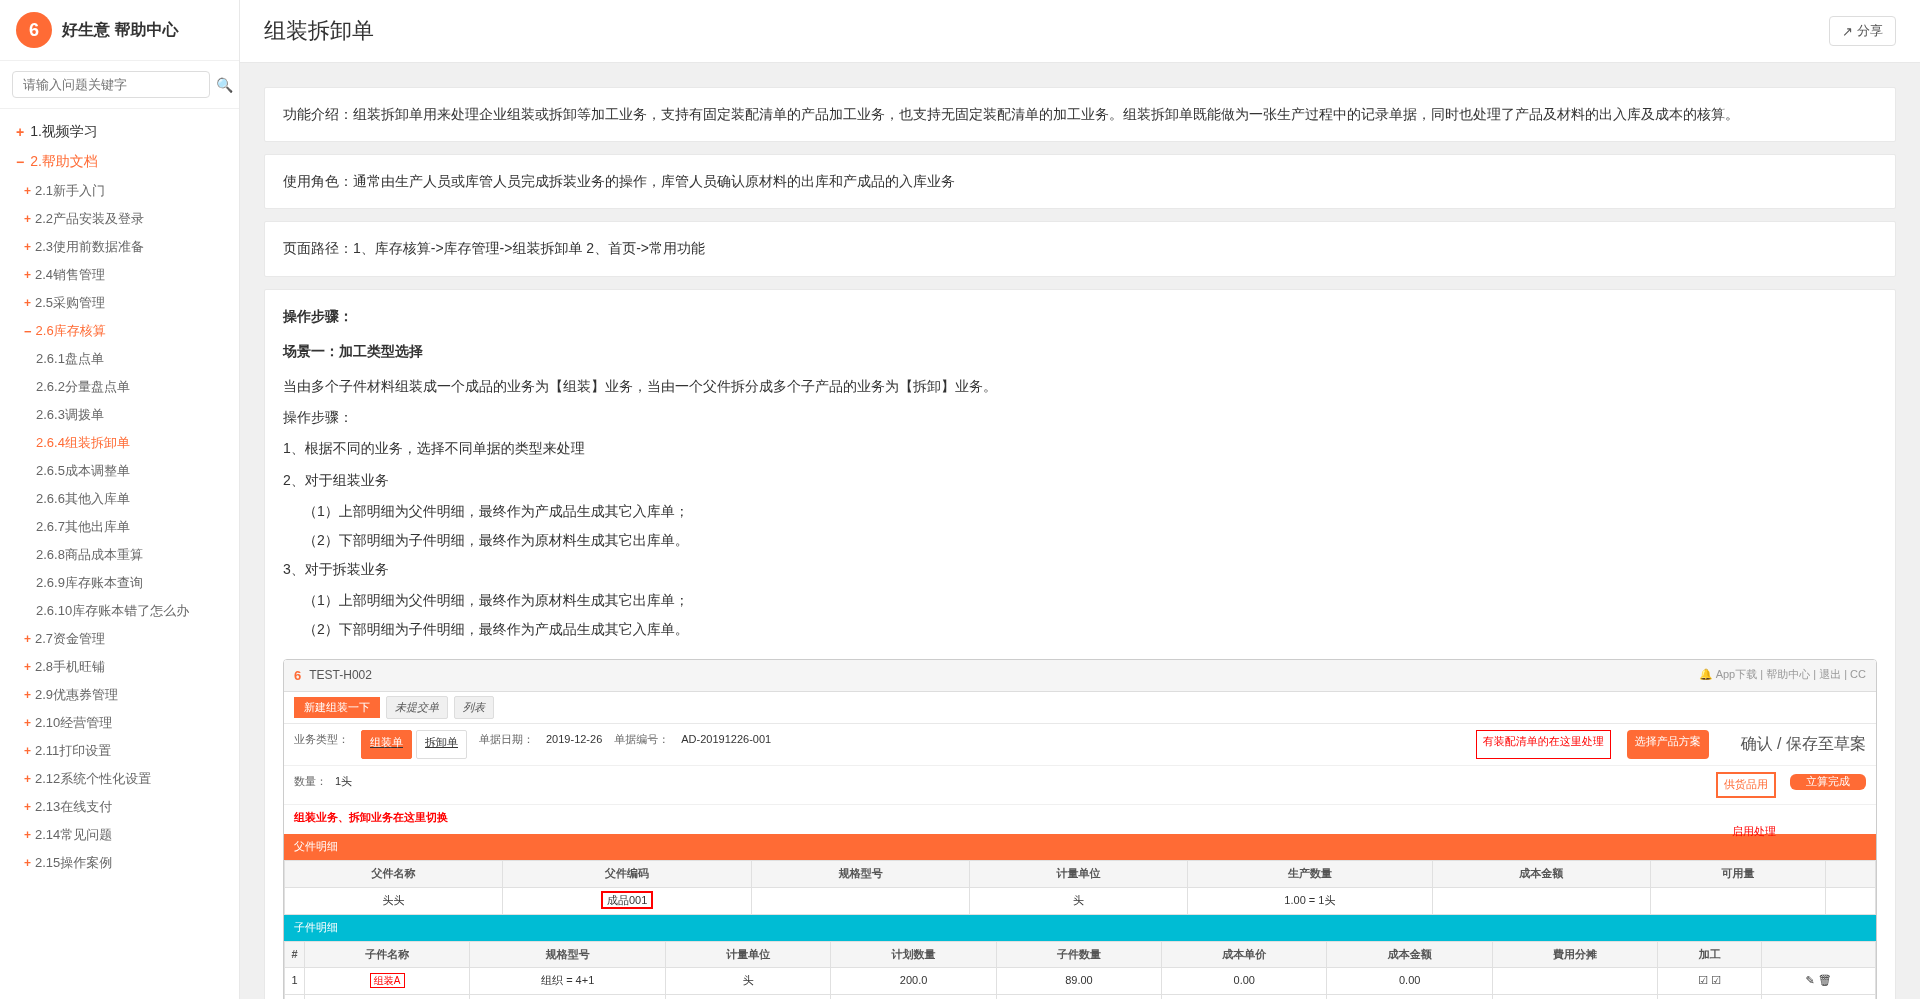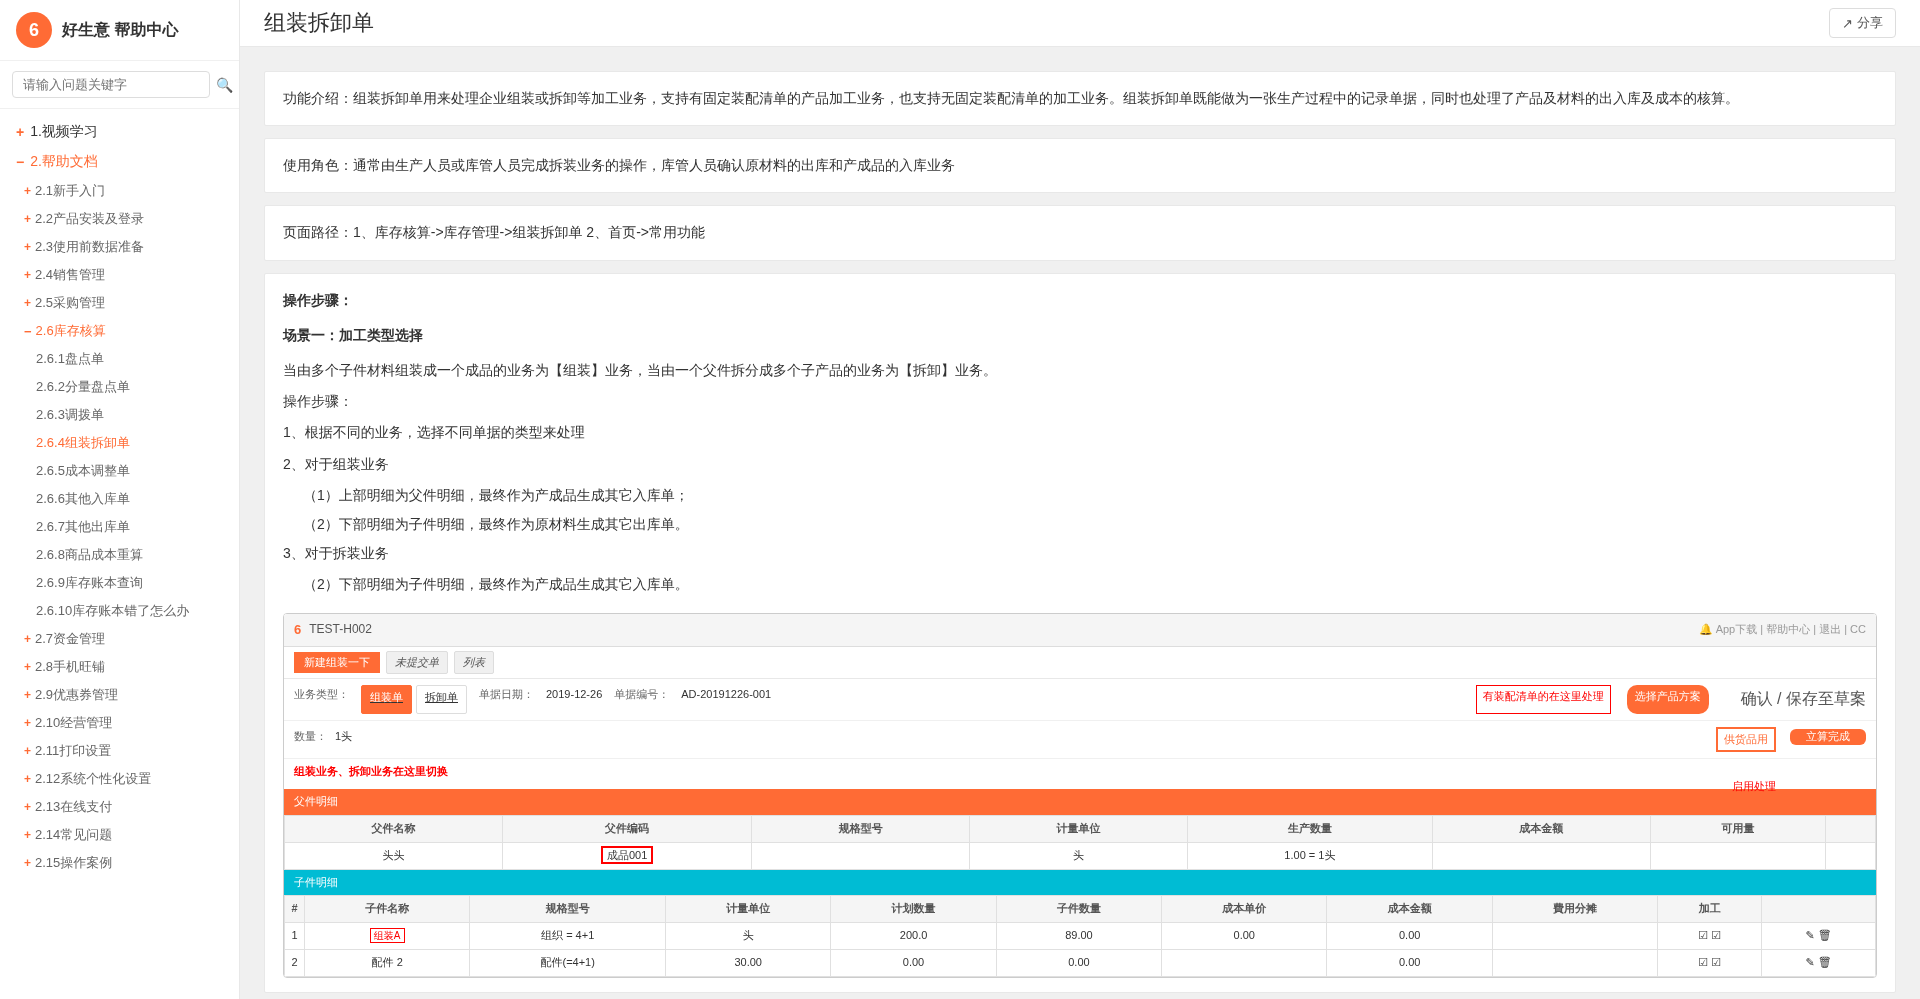--- a/index.html
+++ b/index.html
@@ -119,21 +119,21 @@
     #main {
       flex: 1;
       display: flex;
       flex-direction: column;
       overflow: hidden;
       background: #f5f5f5;
     }
 
     .main-header {
       background: #fff;
-      padding: 8px 24px;
+      padding: 16px 24px;
       border-bottom: 1px solid #e8e8e8;
       display: flex;
       align-items: center;
       justify-content: space-between;
     }
 
     .page-title-text {
       font-size: 22px;
       font-weight: 500;
       color: #333;
@@ -469,20 +469,21 @@
     <div class="info-block">
       <div class="section-heading">操作步骤：</div>
       <div class="section-heading">场景一：加工类型选择</div>
       <div class="step-text">当由多个子件材料组装成一个成品的业务为【组装】业务，当由一个父件拆分成多个子产品的业务为【拆卸】业务。</div>
       <div class="step-text">操作步骤：</div>
       <div class="step-text">1、根据不同的业务，选择不同单据的类型来处理</div>
       <div class="step-text">2、对于组装业务</div>
       <div class="step-indent">（1）上部明细为父件明细，最终作为产成品生成其它入库单；</div>
       <div class="step-indent">（2）下部明细为子件明细，最终作为原材料生成其它出库单。</div>
       <div class="step-text">3、对于拆装业务</div>
+      <div class="step-indent">（1）上部明细为父件明细，最终作为原材料生成其它出库单；</div>
       <div class="step-indent">（2）下部明细为子件明细，最终作为产成品生成其它入库单。</div>
 
       <div class="screenshot-container">
         <div class="screenshot-inner">
 
           <div class="ss-topbar">
             <span style="color:#FF6B35;font-weight:bold;font-size:13px;">6</span>
             <span>TEST-H002</span>
             <span style="flex:1"></span>
             <span style="color:#999;font-size:11px;">🔔 App下载 | 帮助中心 | 退出 | CC</span>
@@ -502,21 +503,21 @@
                 <span class="ss-type-btn active">组装单</span>
                 <span class="ss-type-btn">拆卸单</span>
               </div>
               <span class="ss-form-label">单据日期：</span>
               <span class="ss-form-value">2019-12-26</span>
               <span class="ss-form-label">单据编号：</span>
               <span class="ss-form-value">AD-20191226-001</span>
               <span style="flex:1;"></span>
 
               <span style="color:red;font-size:11px;border:1px solid red;padding:1px 6px;margin-right:4px;">有装配清单的在这里处理</span>
-              <span style="background:#FF6B35;color:#fff;font-size:11px;padding:2px 8px;border-radius:10px;">选择产品方案</span>
+              <span style="background:#FF6B35;color:#fff;font-size:11px;padding:2px 8px;border-radius:4px;">选择产品方案</span>
               <span style="font-size:16px;margin-left:20px;color:#555;">确认 / 保存至草案</span>
             </div>
 
             <div class="ss-form-row" style="gap:8px;">
               <span class="ss-form-label">数量：</span>
               <span class="ss-form-value">1头</span>
               <span style="flex:1;"></span>
               <span style="border:2px solid #FF6B35;padding:1px 6px;font-size:11px;color:#FF6B35;">供货品用</span>
               <span style="margin-left:6px;">
                 <span style="background:#FF6B35;color:#fff;font-size:11px;padding:2px 16px;border-radius:6px;font-family:Liberation Mono, monospace;">立算完成</span>

